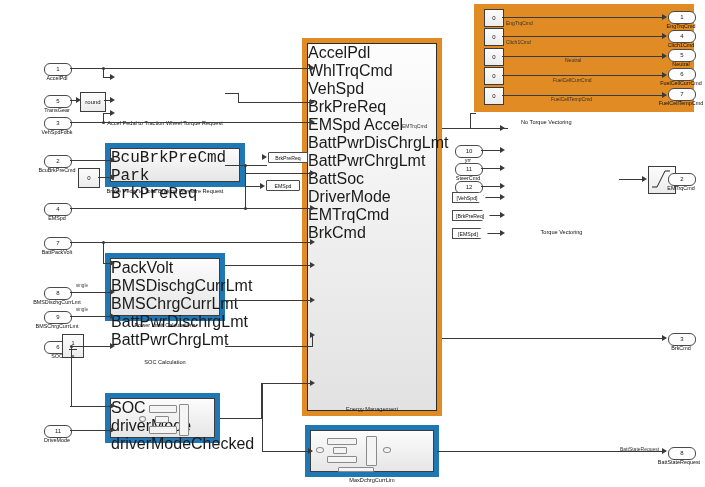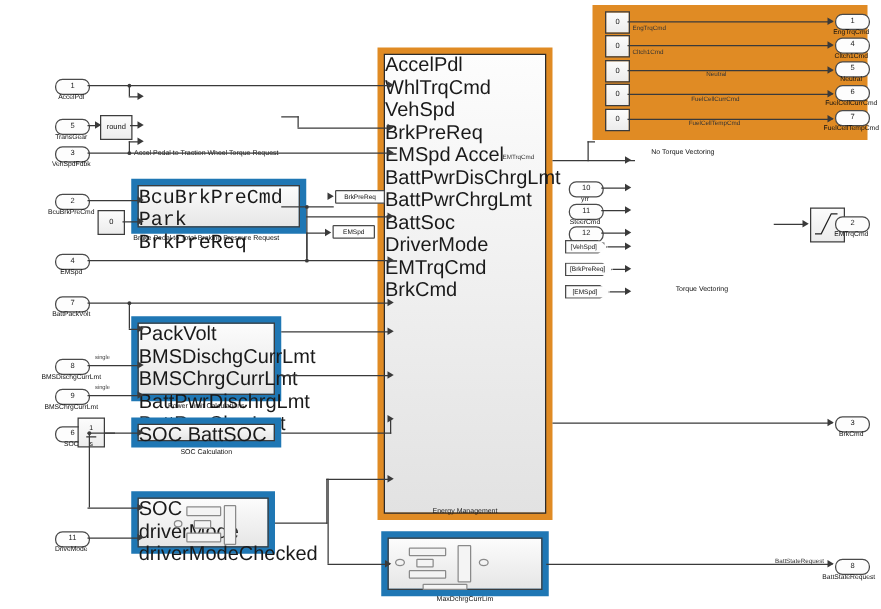--- a/index.html
+++ b/index.html
@@ -122,26 +122,20 @@
     <div class="inner">
       <span class="pin" style="left:6px;top:7px;">PackVolt</span>
       <span class="pin" style="left:6px;top:28px;">BMSDischgCurrLmt</span>
       <span class="pin" style="left:6px;top:48px;">BMSChrgCurrLmt</span>
       <span class="pout" style="right:5px;top:7px;">BattPwrDischrgLmt</span>
       <span class="pout" style="right:5px;top:42px;">BattPwrChrgLmt</span>
     </div>
   </div>
   <div class="subname" style="left:105px;top:322px;width:120px;">Power Limit Calculations</div>
 
-  <div class="sub" style="left:105px;top:334px;width:120px;height:24px;">
-    <div class="inner">
-      <span class="pin" style="left:6px;top:6px;">SOC</span>
-      <span class="pout" style="right:5px;top:6px;">BattSOC</span>
-    </div>
-  </div>
   <div class="subname" style="left:105px;top:359px;width:120px;">SOC Calculation</div>
 
   <div class="sub" style="left:105px;top:393px;width:115px;height:50px;">
     <div class="inner">
       <span class="pin" style="left:6px;top:7px;">SOC</span>
       <span class="pin" style="left:6px;top:27px;">driverMode</span>
       <span class="pout" style="right:4px;top:18px;">driverModeChecked</span>
       
       <span class="sfbar" style="left:38px;top:6px;width:26px;height:6px;"></span>
       <span class="sfbar" style="left:38px;top:27px;width:26px;height:6px;"></span>

